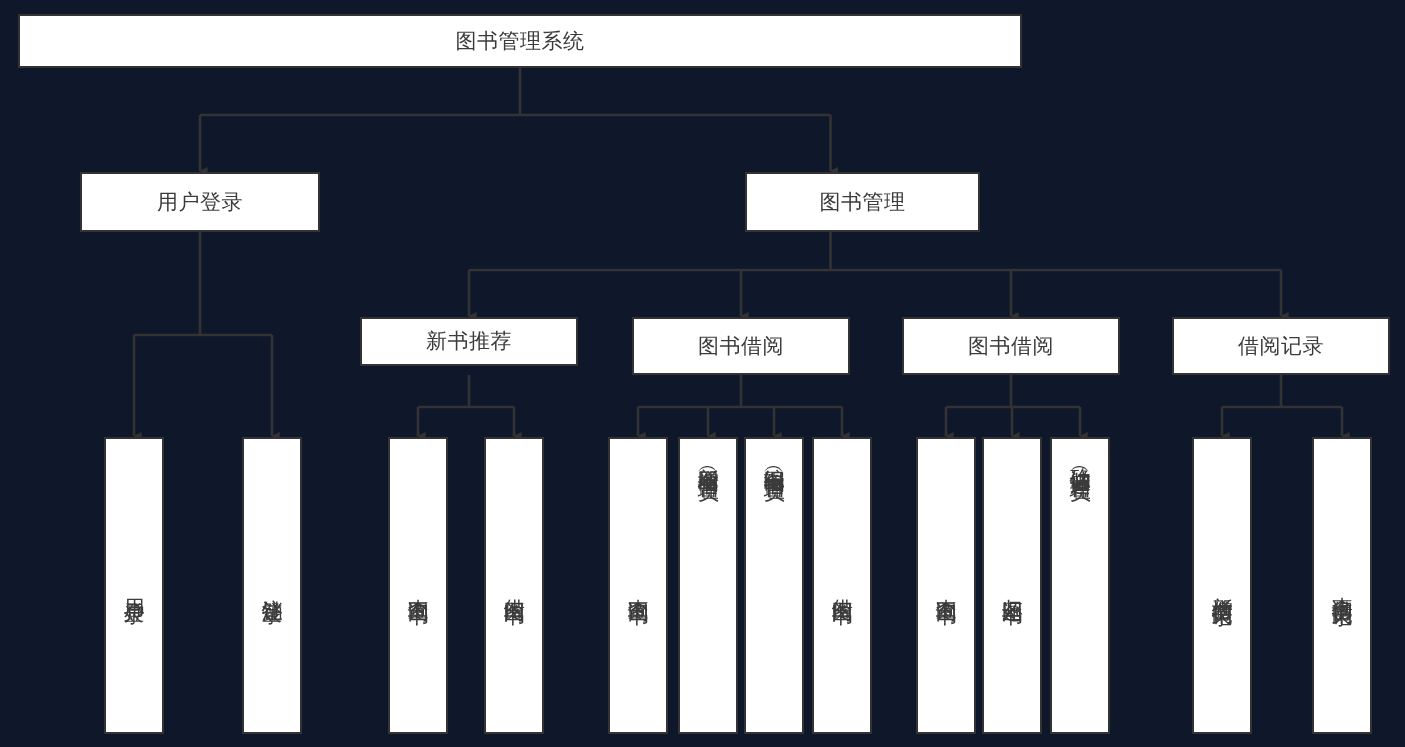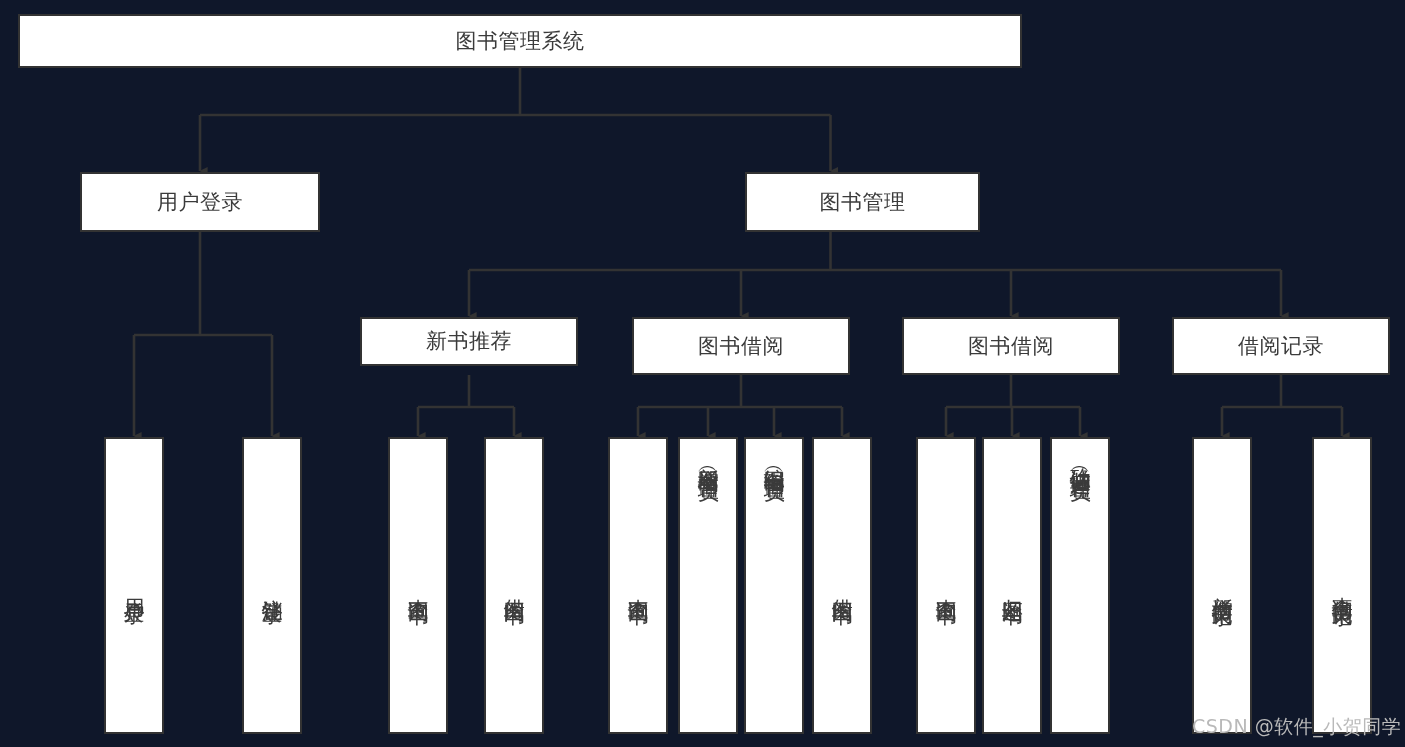--- a/index.html
+++ b/index.html
@@ -174,14 +174,13 @@
       <div class="node vertical" style="left: 1050px; top: 437px; width: 60px; height: 297px; border-color: rgb(51, 51, 51);">
         <span class="node-label" style="color: rgb(59, 59, 59);">确认归还（管理员）</span>
       </div>
       <div class="node vertical centered" style="left: 1192px; top: 437px; width: 60px; height: 297px; border-color: rgb(51, 51, 51);">
         <span class="node-label" style="color: rgb(59, 59, 59);">新增借阅记录</span>
       </div>
       <div class="node vertical centered" style="left: 1312px; top: 437px; width: 60px; height: 297px; border-color: rgb(51, 51, 51);">
         <span class="node-label" style="color: rgb(59, 59, 59);">查询借阅记录</span>
       </div>
     </div>
-  <div class="watermark" style="left: 1192px; top: 714px; color: rgb(185, 185, 185);">CSDN @软件_小贺同学</div>
 </div>
 
 </body></html>

